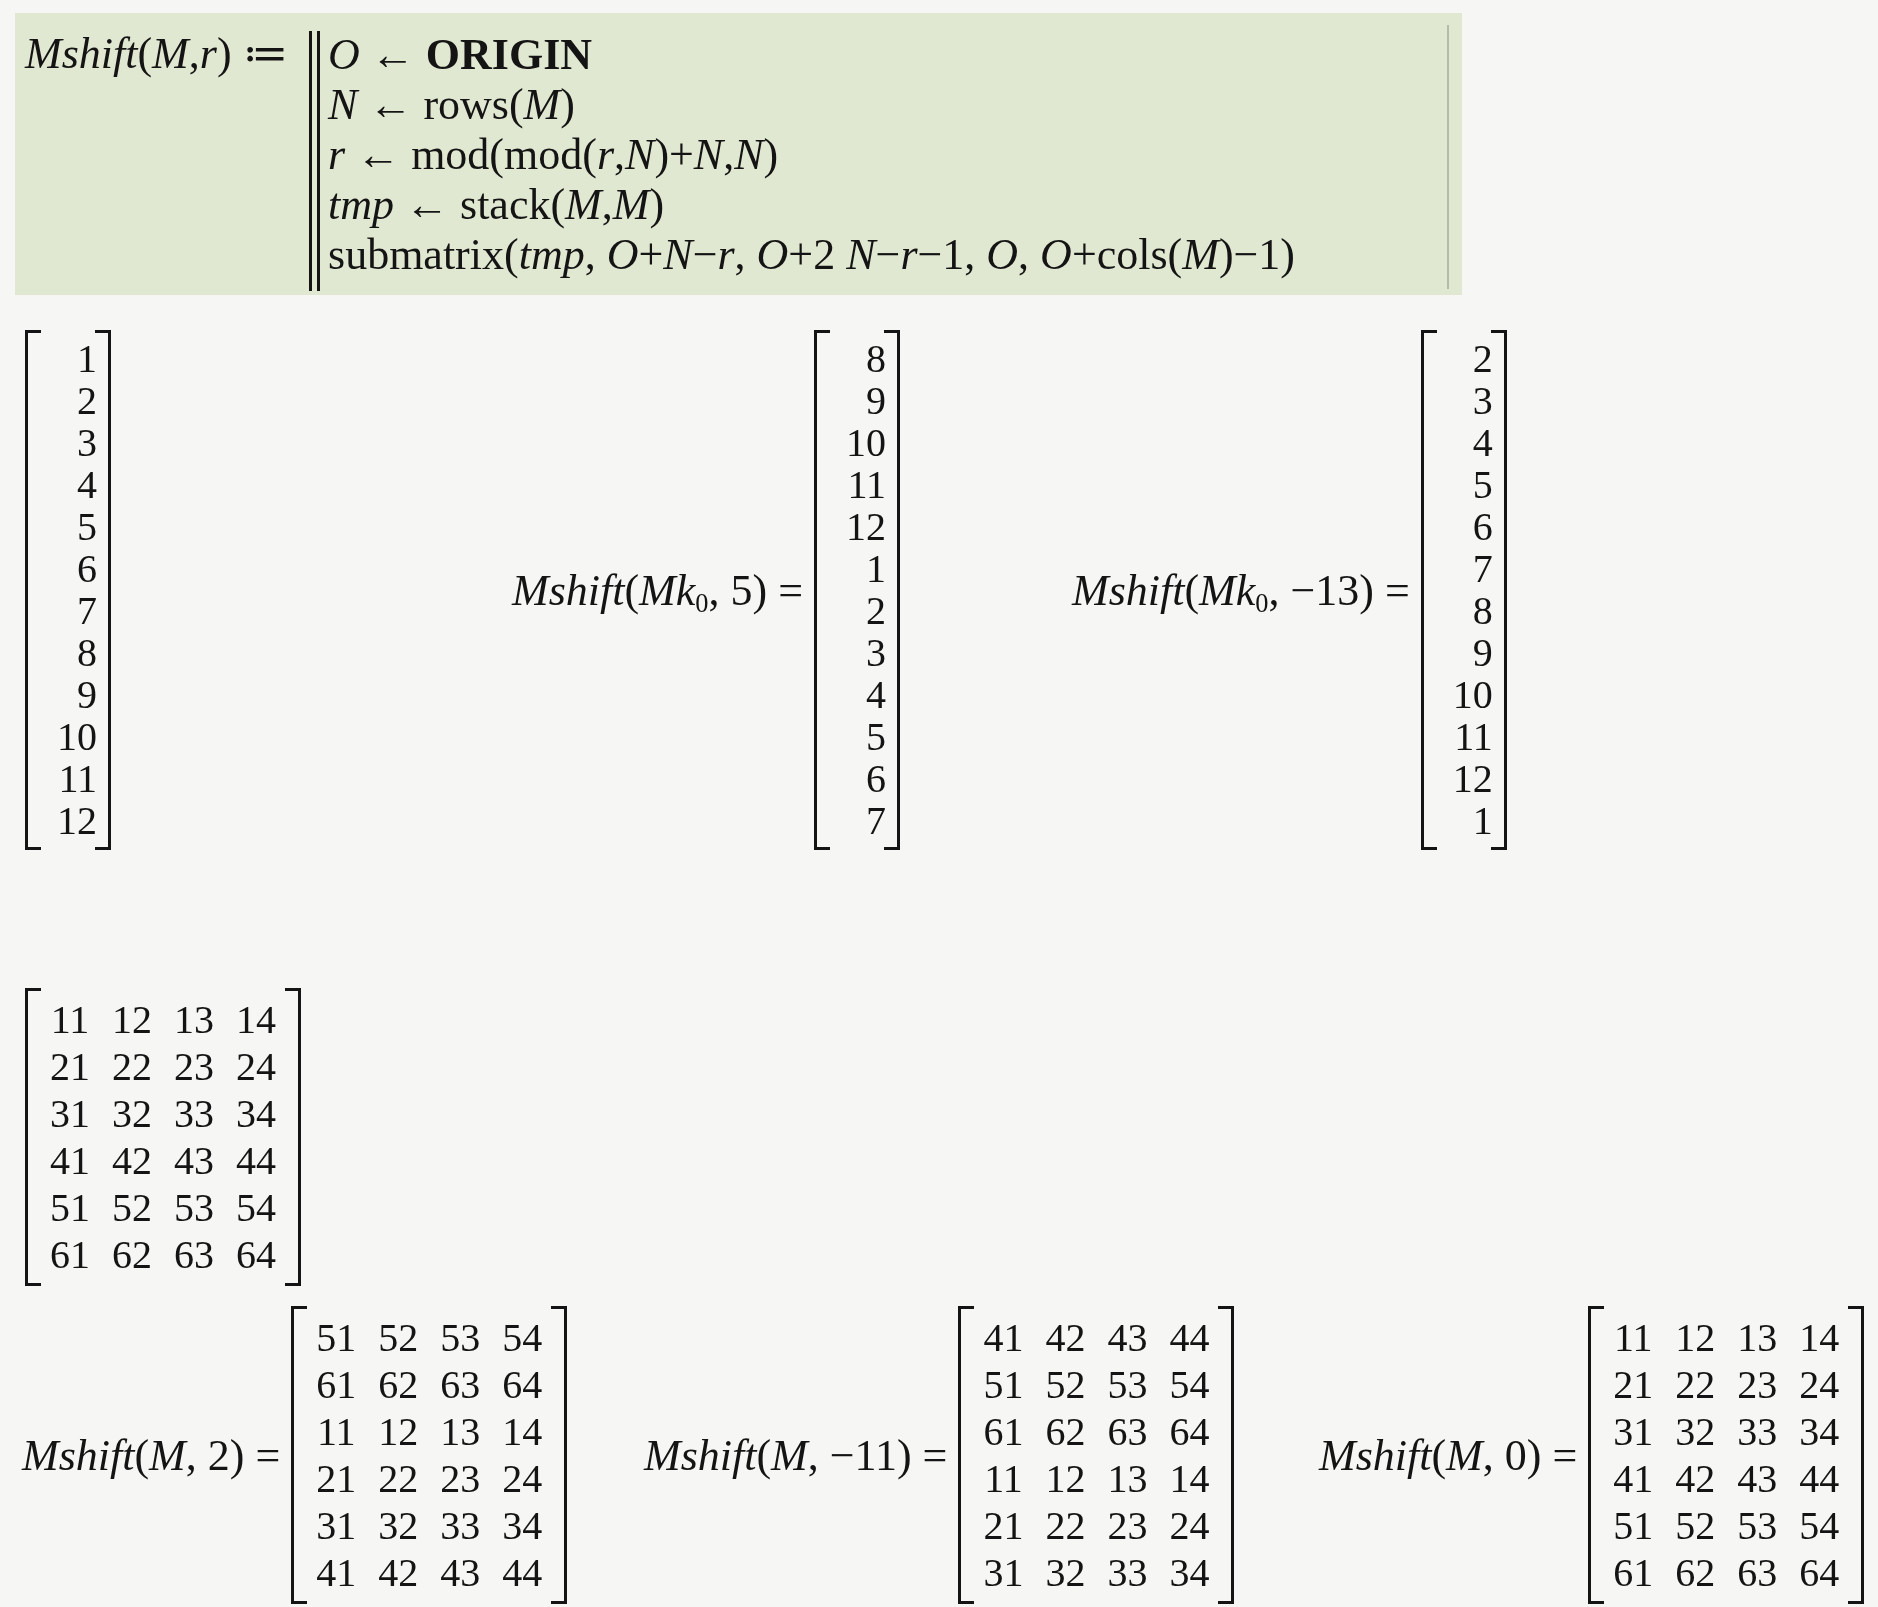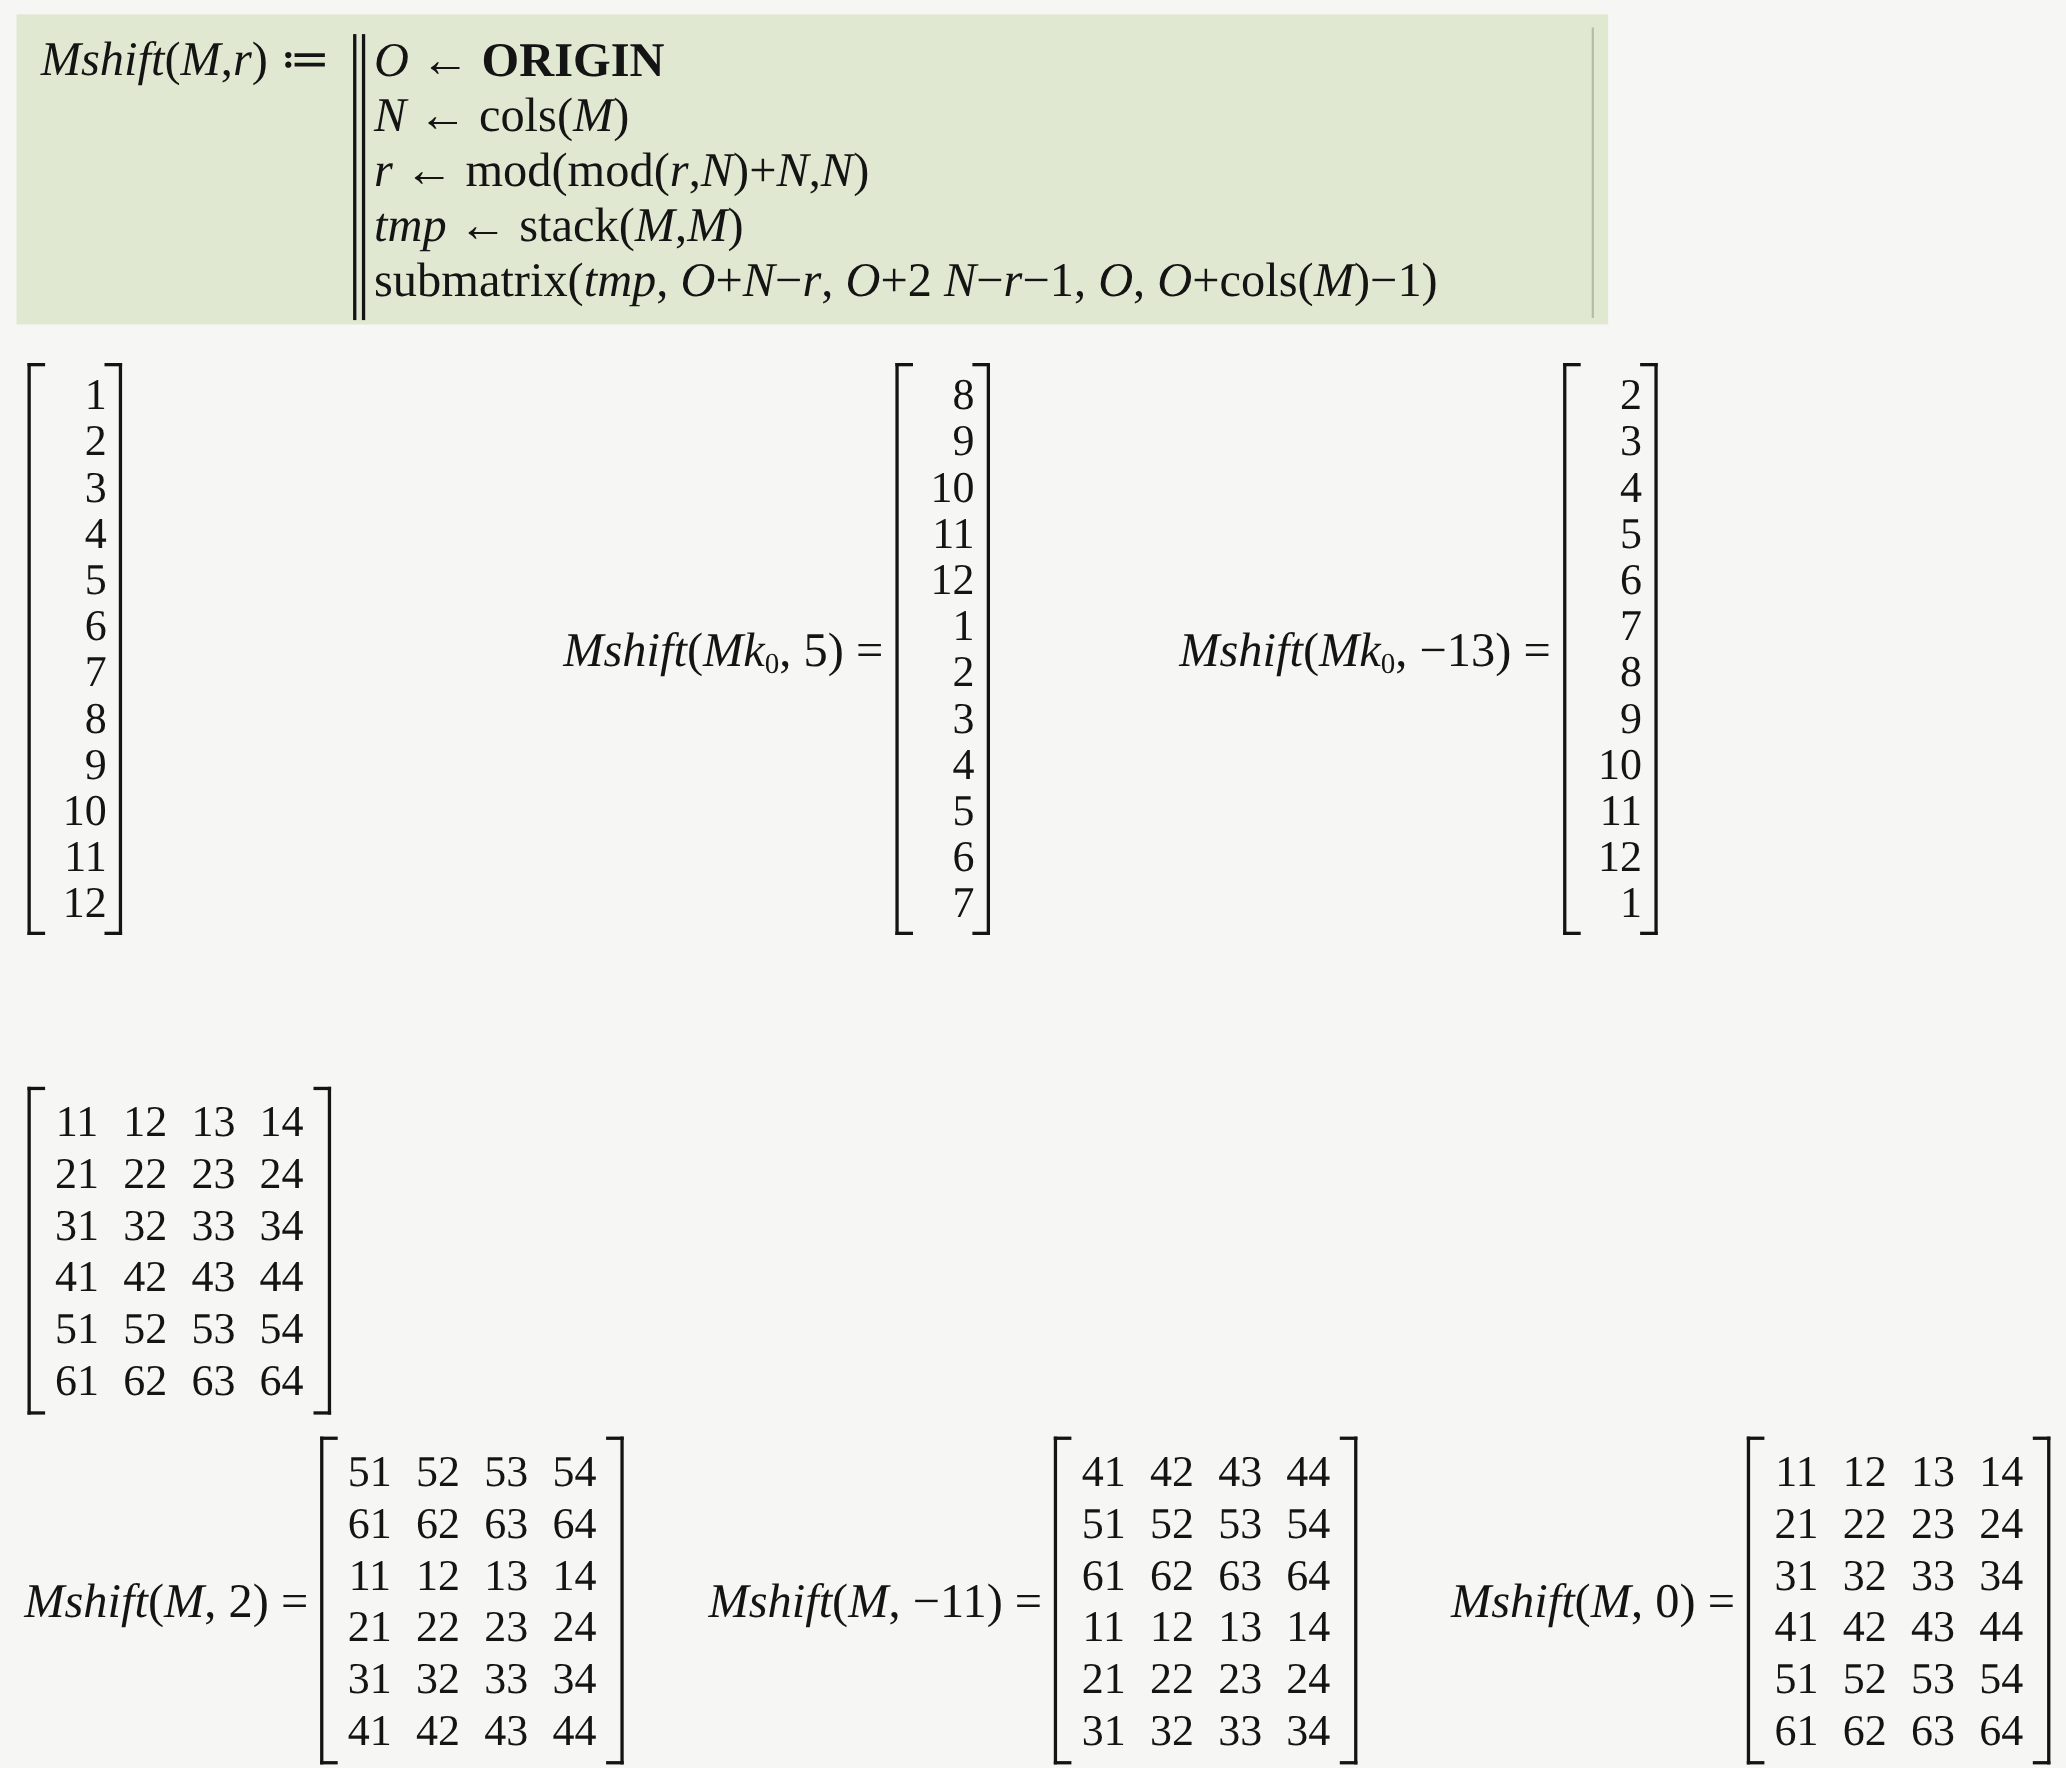--- a/index.html
+++ b/index.html
@@ -7,21 +7,21 @@
     --block-bg:#e1e8d1;
     --text:#141414;
     --guide-line:#b5bbaa;
   }
   *{margin:0;padding:0;box-sizing:border-box;}
   body{width:1878px;height:1607px;background:var(--page-bg);font-family:"Liberation Serif","DejaVu Serif",serif;color:var(--text);}
   .page{position:relative;width:1878px;height:1607px;overflow:hidden;}
 
   
   .program-region{position:absolute;left:15px;top:13px;width:1447px;height:282px;background:var(--block-bg);}
-  .program-flex{position:absolute;left:10px;top:16px;display:flex;align-items:flex-start;margin-left:12px;}
+  .program-flex{position:absolute;left:10px;top:16px;display:flex;align-items:flex-start;}
   .eq-label{font-size:44px;white-space:pre;}
   .program-flex .eq-label{line-height:50px;}
   .pbar{width:11px;height:260px;border-left:3px solid var(--text);border-right:3px solid var(--text);margin:2px 8px 0 10px;}
   .plines{display:flex;flex-direction:column;}
   .pline{height:50px;display:flex;align-items:center;font-size:44px;white-space:pre;}
   .guide{position:absolute;left:1432px;top:12px;height:264px;border-left:2px solid var(--guide-line);}
 
   
   .eq-group{position:absolute;display:flex;align-items:center;white-space:pre;}
   .eq-group .eq-label{white-space:pre;}
@@ -45,21 +45,21 @@
 <body>
 
 <div class="page">
 
   <section class="program-region">
     <div class="program-flex">
       <div class="eq-label"><span class="rt-v">Mshift</span><span>(</span><span class="rt-v">M</span><span>,</span><span class="rt-v">r</span><span>)</span><span> ≔ </span></div>
       <div class="pbar"></div>
       <div class="plines">
         <div class="pline"><span class="rt-v">O</span><span> ← </span><span class="rt-b">ORIGIN</span></div>
-        <div class="pline"><span class="rt-v">N</span><span> ← cols(</span><span class="rt-v">M</span><span>)</span></div>
+        <div class="pline"><span class="rt-v">N</span><span> ← rows(</span><span class="rt-v">M</span><span>)</span></div>
         <div class="pline"><span class="rt-v">r</span><span> ← mod(mod(</span><span class="rt-v">r</span><span>,</span><span class="rt-v">N</span><span>)+</span><span class="rt-v">N</span><span>,</span><span class="rt-v">N</span><span>)</span></div>
         <div class="pline"><span class="rt-v">tmp</span><span> ← stack(</span><span class="rt-v">M</span><span>,</span><span class="rt-v">M</span><span>)</span></div>
         <div class="pline"><span>submatrix(</span><span class="rt-v">tmp</span><span>, </span><span class="rt-v">O</span><span>+</span><span class="rt-v">N</span><span>−</span><span class="rt-v">r</span><span>, </span><span class="rt-v">O</span><span>+2 </span><span class="rt-v">N</span><span>−</span><span class="rt-v">r</span><span>−1, </span><span class="rt-v">O</span><span>, </span><span class="rt-v">O</span><span>+cols(</span><span class="rt-v">M</span><span>)−1)</span></div>
       </div>
     </div>
     <div class="guide"></div>
   </section>
 
   <section class="eq-group" style="left:25px;top:330px;">
     <div class="matrix vec"><div class="mrow"><span class="mcell">1</span></div><div class="mrow"><span class="mcell">2</span></div><div class="mrow"><span class="mcell">3</span></div><div class="mrow"><span class="mcell">4</span></div><div class="mrow"><span class="mcell">5</span></div><div class="mrow"><span class="mcell">6</span></div><div class="mrow"><span class="mcell">7</span></div><div class="mrow"><span class="mcell">8</span></div><div class="mrow"><span class="mcell">9</span></div><div class="mrow"><span class="mcell">10</span></div><div class="mrow"><span class="mcell">11</span></div><div class="mrow"><span class="mcell">12</span></div></div>

